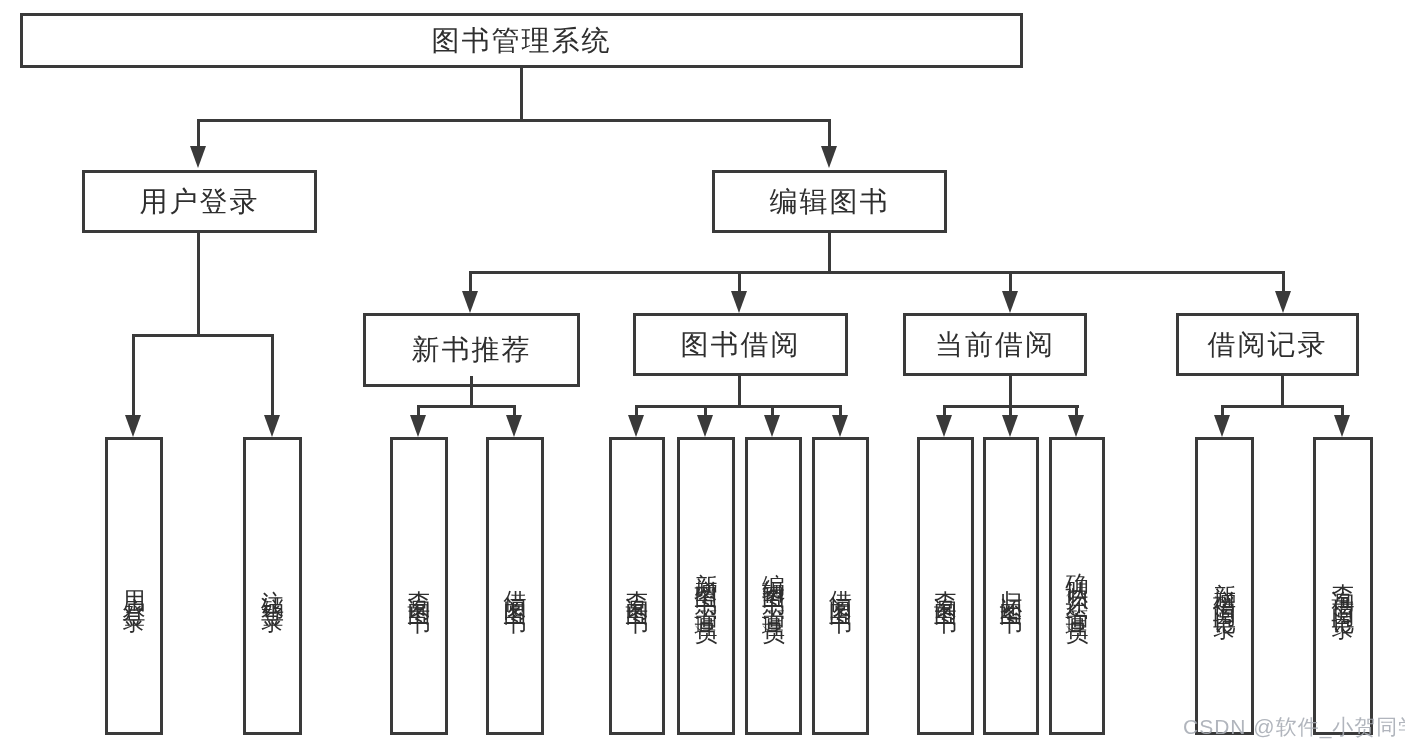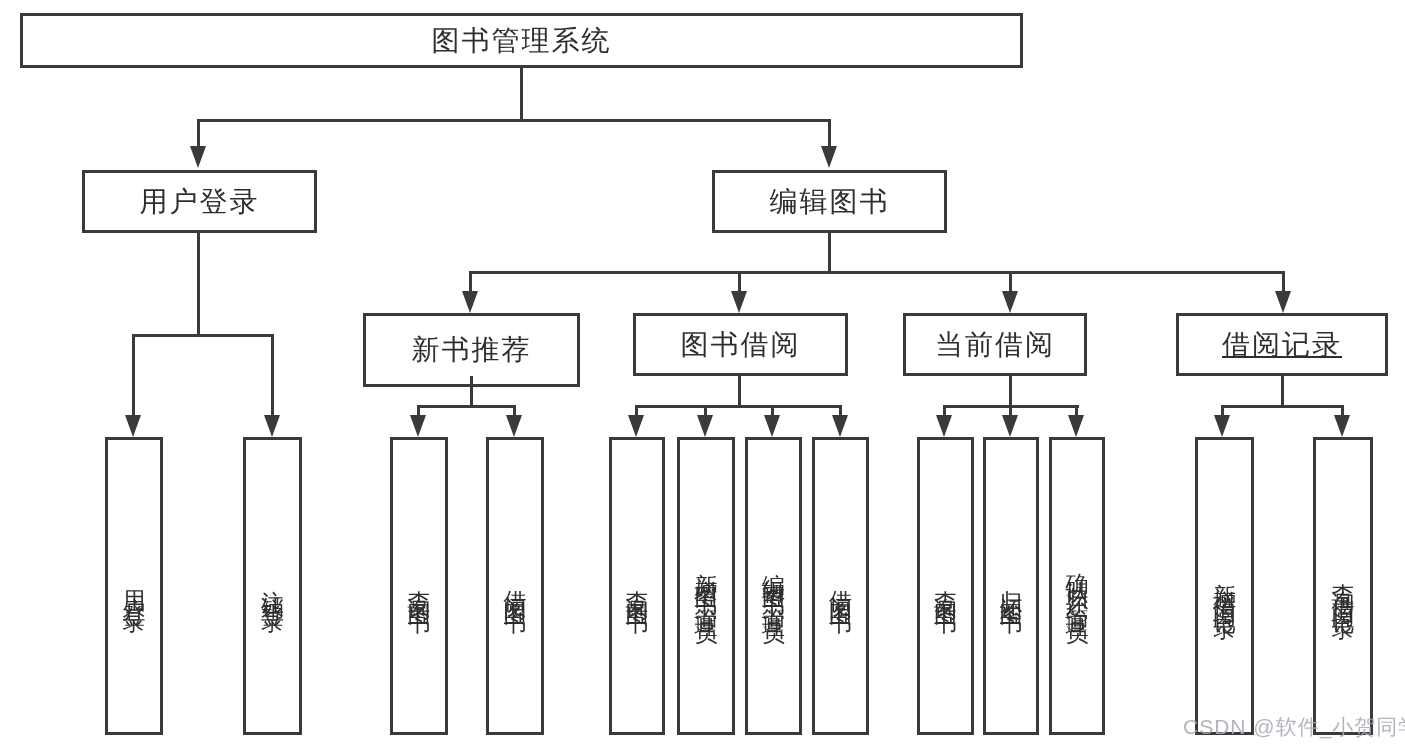--- a/index.html
+++ b/index.html
@@ -71,21 +71,21 @@
 
   <div class="box" style="left:363px;top:313px;width:217px;height:74px;justify-content:center;">
     <span class="node-label">新书推荐</span>
   </div>
   <div class="box" style="left:633px;top:313px;width:215px;height:63px;">
     <span class="node-label">图书借阅</span>
   </div>
   <div class="box" style="left:903px;top:313px;width:184px;height:63px;">
     <span class="node-label">当前借阅</span>
   </div>
-  <div class="box" style="left:1176px;top:313px;width:212px;height:63px;text-decoration:underline;">
+  <div class="box" style="left:1176px;top:313px;width:183px;height:63px;">
     <span class="node-label">借阅记录</span>
   </div>
 
   <div class="vline" style="left:470px;top:376px;height:31px;"></div>
   <div class="hline" style="left:417px;top:405px;width:99px;"></div>
   <div class="vline" style="left:417px;top:405px;height:12px;"></div>
   <div class="arrow" style="left:410px;top:415px;"></div>
   <div class="vline" style="left:513px;top:405px;height:12px;"></div>
   <div class="arrow" style="left:506px;top:415px;"></div>
 

